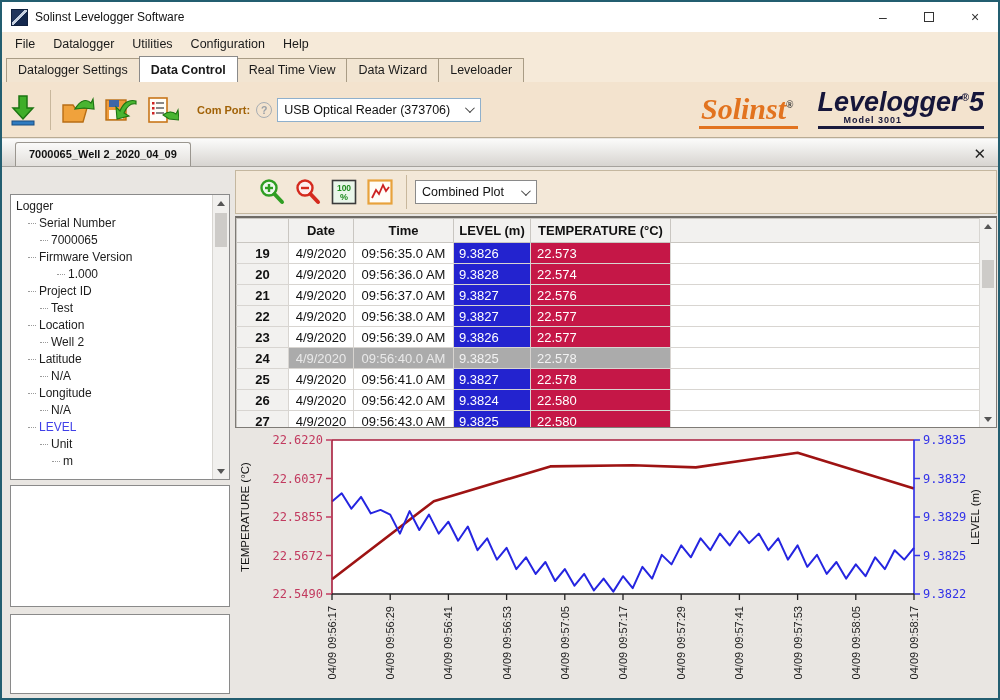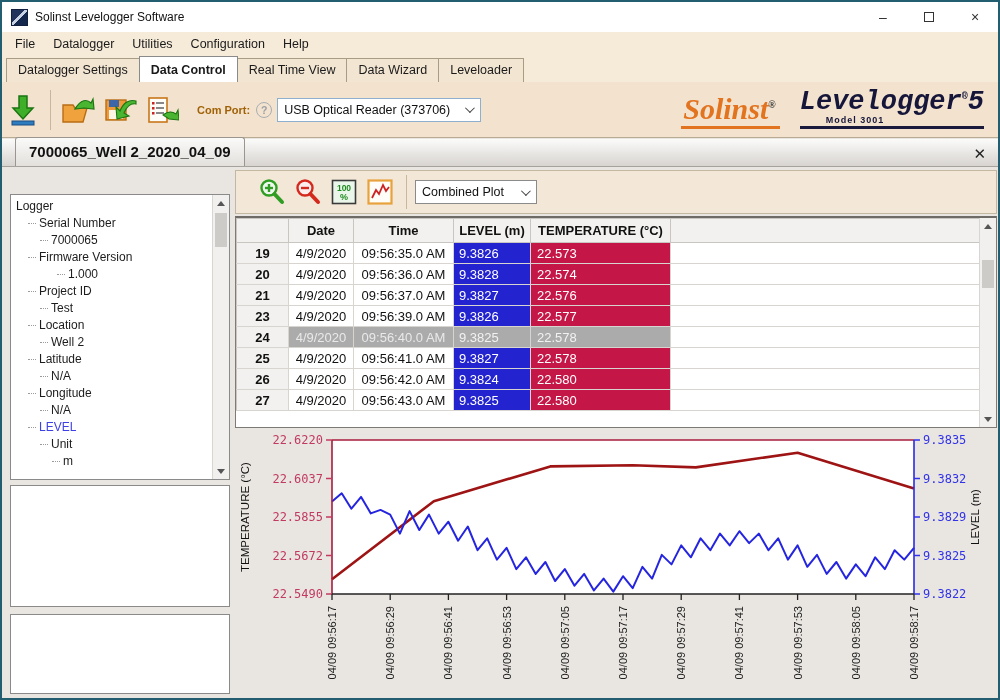--- a/index.html
+++ b/index.html
@@ -31,27 +31,27 @@
   .helpicon { width:16px; height:16px; border:1.5px solid #a7adb3; border-radius:50%; color:#9aa0a6; font-size:10.5px; font-weight:bold; display:flex; align-items:center; justify-content:center; margin-right:5px; }
   .combo { height:24px; background:#fff; border:1px solid #8fb0cc; display:flex; align-items:center; font-size:12.5px; color:#111; padding-left:6px; position:relative; }
   .combo.port { width:204px; }
   .combo .chev { margin-left:auto; margin-right:8px; width:7px; height:7px; border-right:1.6px solid #444; border-bottom:1.6px solid #444; transform:rotate(45deg) translateY(-2px); }
 
   
   .brand { margin-left:auto; margin-right:14px; display:flex; align-items:flex-end; gap:20px; }
   .solinst { font-family:"Liberation Serif",serif; font-style:italic; font-weight:bold; font-size:30px; color:#e2731f; border-bottom:3px solid #e2731f; line-height:0.95; padding:0 4px 2px 2px; }
   .solinst sup { font-size:10px; color:#333; }
   .lvl-wrap { display:flex; flex-direction:column; border-bottom:3px solid #1a1a3d; padding-bottom:1px; }
-  .levelogger { font-family:Liberation Mono, monospace; font-style:italic; font-weight:bold; font-size:27px; color:#16163a; line-height:0.9; }
+  .levelogger { font-family:Liberation Sans, sans-serif; font-style:italic; font-weight:bold; font-size:27px; color:#16163a; line-height:0.9; }
   .levelogger sup { font-size:10px; }
   .model { font-size:9px; font-weight:bold; color:#16163a; letter-spacing:1px; margin-left:26px; }
 
   
   .docstrip { position:absolute; left:0; top:137px; right:0; height:28px; background:linear-gradient(#fbfbfa,#d7d4d0); border-bottom:1px solid #a5a29d; display:flex; align-items:flex-end; }
-  .doctab { margin-left:13px; font-size:15px; font-weight:bold; color:#111; background:linear-gradient(#fafaf9,#e3e0dc); border:1px solid #9a968f; border-bottom:none; padding:5px 13px 6px 13px; border-radius:3px 3px 0 0; }
+  .doctab { margin-left:13px; font-size:11px; font-weight:bold; color:#111; background:linear-gradient(#fafaf9,#e3e0dc); border:1px solid #9a968f; border-bottom:none; padding:5px 13px 6px 13px; border-radius:3px 3px 0 0; }
   .docclose { margin-left:auto; margin-right:12px; margin-bottom:5px; font-size:15px; color:#222; line-height:1; }
 
   
   .content { position:absolute; left:0; top:165px; right:0; bottom:0; background:#e9e6e2; }
 
   
   .treebox { position:absolute; left:8px; top:27px; width:220px; height:286px; background:#fff; border:1px solid #8a8a8a; overflow:hidden; font-size:12px; }
   .tree { list-style:none; padding:3px 0 0 0; }
   .tree li { height:17px; line-height:17px; white-space:nowrap; color:#1c1c1c; }
   .tree li .dash { display:inline-block; width:8px; border-bottom:1px dotted #9a9a9a; margin-right:3px; vertical-align:middle; }
@@ -284,20 +284,28 @@
               <td class="level">9.3828</td>
               <td class="temp">22.574</td>
               <td class="fill"></td>
             </tr>
             <tr>
               <td class="num">21</td>
               <td class="date">4/9/2020</td>
               <td class="time">09:56:37.0 AM</td>
               <td class="level">9.3827</td>
               <td class="temp">22.576</td>
+              <td class="fill"></td>
+            </tr>
+            <tr>
+              <td class="num">22</td>
+              <td class="date">4/9/2020</td>
+              <td class="time">09:56:38.0 AM</td>
+              <td class="level">9.3827</td>
+              <td class="temp">22.577</td>
               <td class="fill"></td>
             </tr>
             <tr>
               <td class="num">23</td>
               <td class="date">4/9/2020</td>
               <td class="time">09:56:39.0 AM</td>
               <td class="level">9.3826</td>
               <td class="temp">22.577</td>
               <td class="fill"></td>
             </tr>

